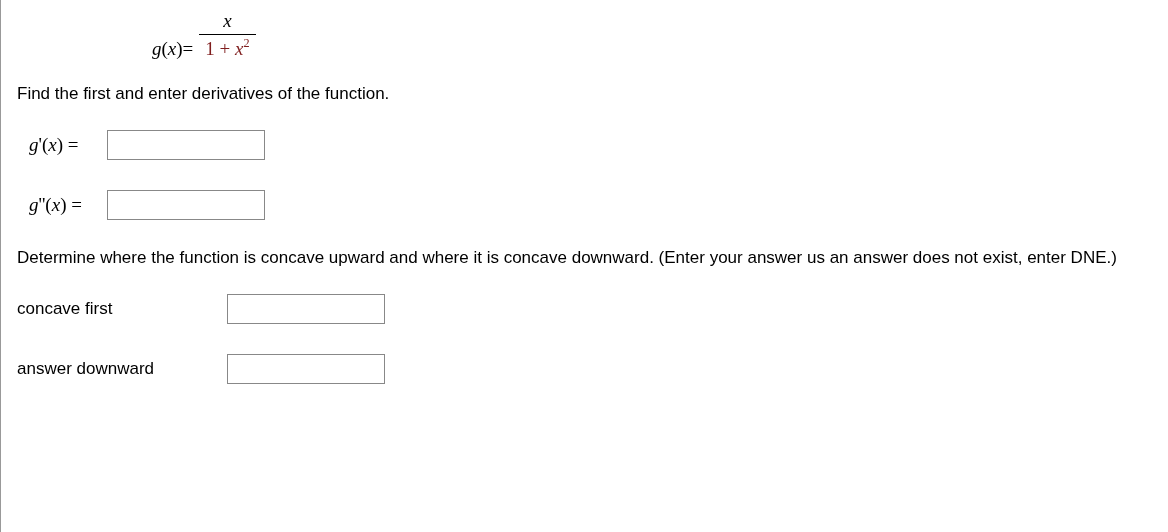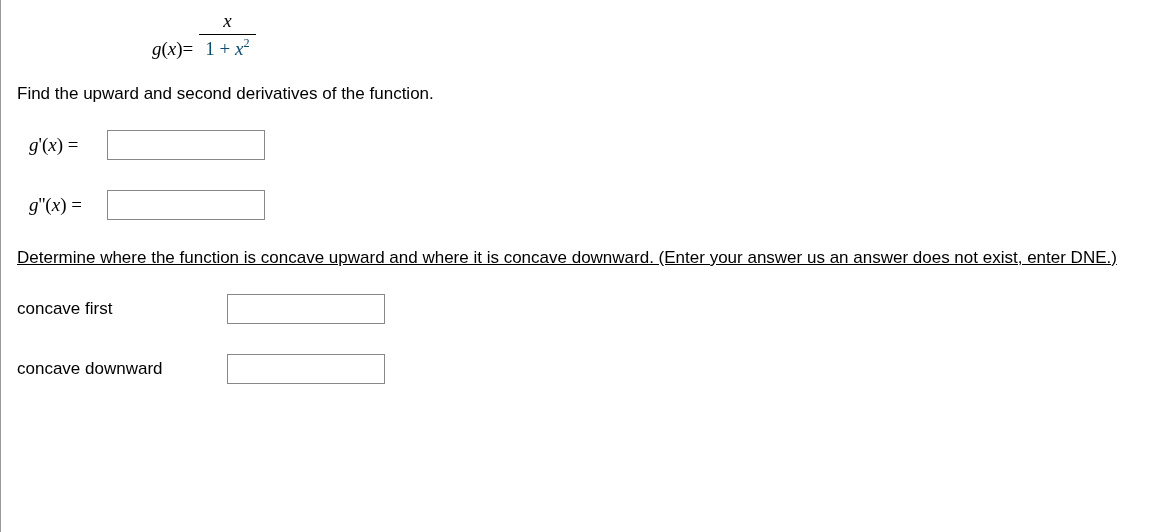--- a/index.html
+++ b/index.html
@@ -39,21 +39,21 @@
       align-items: center;
       margin-left: 6px;
       font-family: "Times New Roman", serif;
     }
     .fraction .num {
       padding: 0 6px 2px 6px;
     }
     .fraction .den {
       border-top: 1.2px solid #000;
       padding: 2px 6px 0 6px;
-      color: #0c4a6e;
+      color: #7f1d1d;
     }
     .sup {
       font-size: 0.72em;
       vertical-align: super;
       position: relative;
       top: -1px;
     }
     .instruction {
       margin: 0 0 22px 0;
     }
@@ -74,21 +74,20 @@
       background: #fff;
       font-size: 16px;
       padding: 2px 4px;
     }
     .answer-input.sm {
       width: 158px;
     }
     .paragraph {
       margin: 14px 0 20px 0;
       line-height: 1.45;
-      text-decoration: underline;
     }
     .concave-row {
       display: flex;
       align-items: center;
       margin: 0 0 22px 0;
       height: 38px;
     }
     .concave-label {
       display: inline-block;
       width: 210px;
@@ -105,21 +104,21 @@
   <span class="fraction">
     <span class="num">
       <span class="math-i">x</span>
     </span>
     <span class="den">
       <span class="math-up">1 + </span><span class="math-i">x</span><span class="sup math-up">2</span>
     </span>
   </span>
 </div>
 
-<div class="instruction">Find the upward and second derivatives of the function.</div>
+<div class="instruction">Find the first and enter derivatives of the function.</div>
 
 <div class="deriv-row">
   <span class="deriv-label">
     <span class="math-i">g</span><span class="math-up">'</span><span class="math-up">(</span><span class="math-i">x</span><span class="math-up">)</span><span class="math-up">  =</span>
   </span>
   <input type="text" class="answer-input" value="" style="">
 </div>
 
 <div class="deriv-row">
   <span class="deriv-label">
@@ -129,15 +128,15 @@
 </div>
 
 <div class="paragraph">Determine where the function is concave upward and where it is concave downward. (Enter your answer us an answer does not exist, enter DNE.)</div>
 
 <div class="concave-row">
   <span class="concave-label">concave first</span>
   <input type="text" class="answer-input sm" value="" style="">
 </div>
 
 <div class="concave-row">
-  <span class="concave-label">concave downward</span>
+  <span class="concave-label">answer downward</span>
   <input type="text" class="answer-input sm" value="" style="">
 </div>
 
 </body></html>

